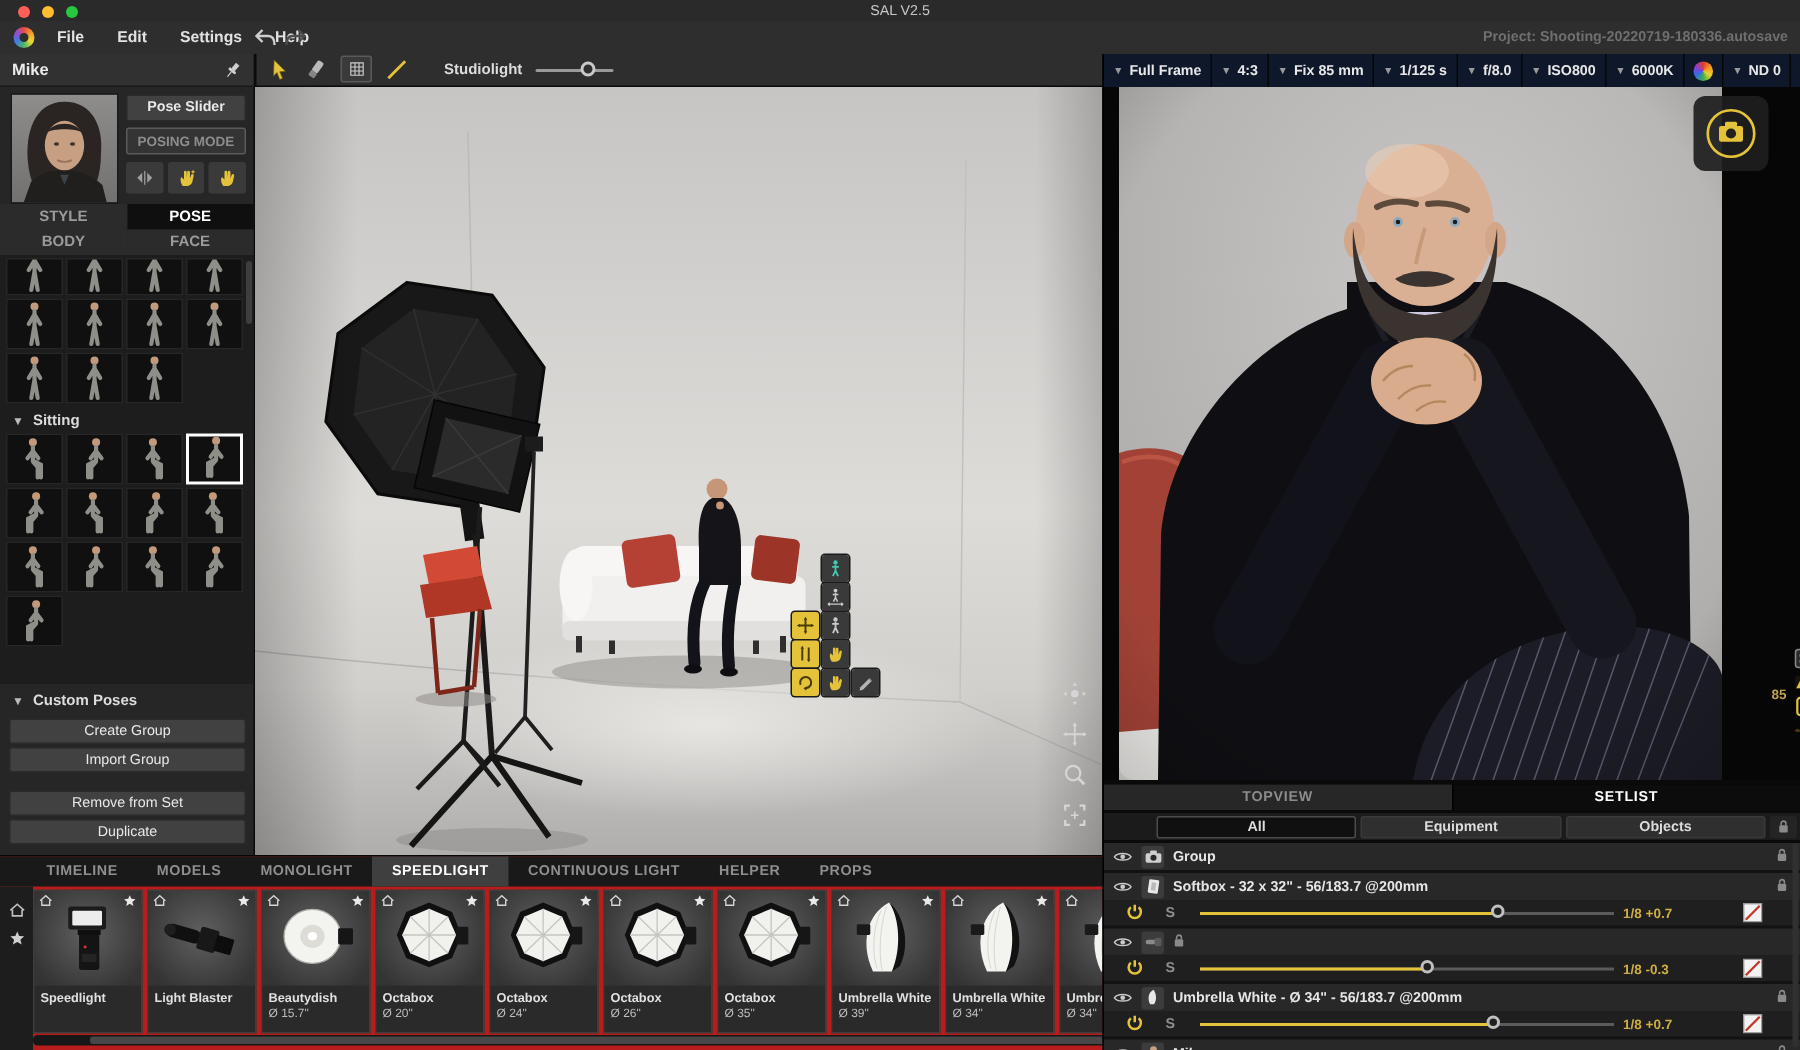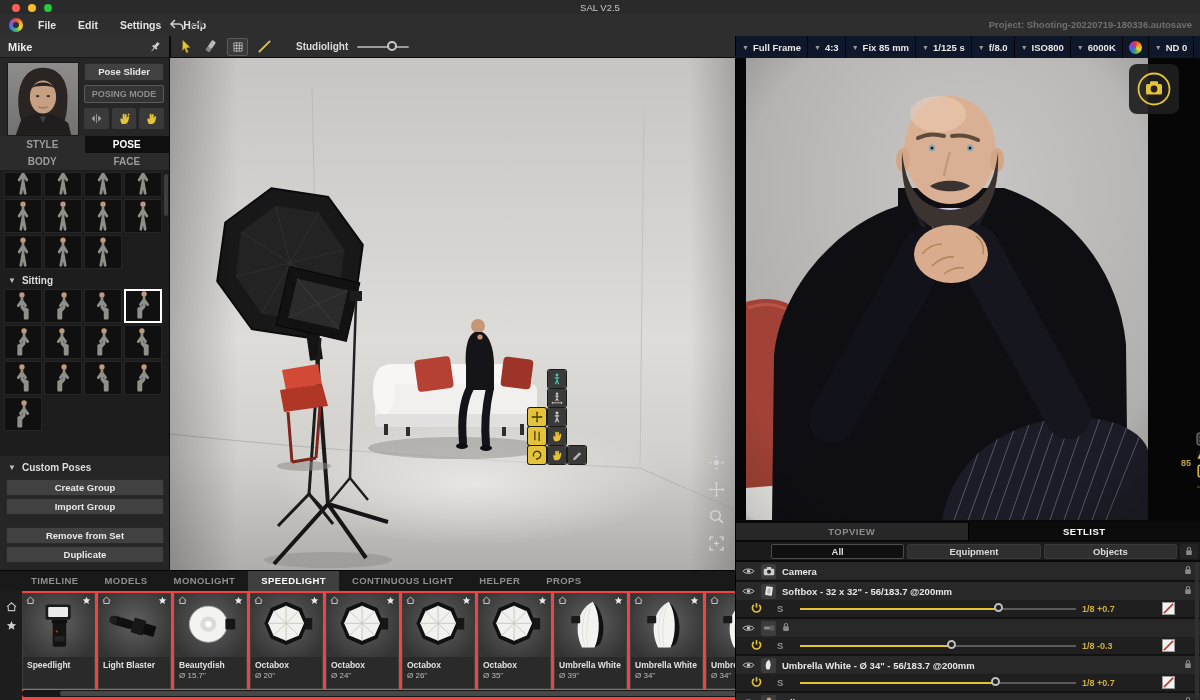--- a/index.html
+++ b/index.html
@@ -41,42 +41,42 @@
 .lp-tab.active{background:#0f0f0f;color:#fff}
 .pose-area{position:absolute;left:0;top:134px;width:100%;height:286px;background:#1d1d1d;overflow:hidden;padding-top:2px}
 .pose-row{display:flex;gap:2px;padding:0 4px;margin-bottom:2px}
 .pose-cell{width:38px;height:34px;background:#101010;border:1px solid #262626;display:flex;align-items:flex-end;justify-content:center;overflow:hidden}
 .pose-cell svg{width:22px;height:32px;flex:0 0 auto}
 .pose-cell.sel{border:2px solid #fff}
 .pose-row.cut .pose-cell{height:25px}
 .sec-h{display:flex;align-items:center;gap:6px;padding-left:8px;font-size:10px;font-weight:bold;color:#dcdcdc;height:18px}
 .sec-h .caret{font-size:8px;color:#bbb}
 .custom-h{position:absolute;left:0;top:422px;width:100%}
-.lp-btn{position:absolute;left:6px;width:158px;height:17px;background:#414141;border:1px solid #2a2a2a;border-radius:2px;font-size:9.5px;font-weight:bold;color:#e8e8e8;text-align:center;line-height:15px}
+.lp-btn{position:absolute;left:6px;width:158px;height:17px;background:#414141;border:1px solid #2a2a2a;border-radius:2px;font-size:9.5px;font-weight:normal;color:#e8e8e8;text-align:center;line-height:15px}
 .lp-scroll{position:absolute;right:1px;top:138px;width:4px;height:42px;background:#3e3e3e;border-radius:2px}
 
 
 .vp-toolbar{position:absolute;left:170px;top:36px;width:565px;height:22px;background:#2e2e2e;border-left:1px solid #0a0a0a;border-bottom:1px solid #0a0a0a;display:flex;align-items:center;padding-left:8px;gap:9px}
 .vpt-icon{width:15px;height:15px}
 .vpt-box{width:21px;height:18px;background:#3a3a3a;border:1px solid #5a5a5a;border-radius:2px;display:flex;align-items:center;justify-content:center}
 .vpt-box svg{width:12px;height:12px}
 .sl-label{font-size:10px;color:#dcdcdc;font-weight:bold;margin-left:6px}
 .sl-track{position:relative;width:52px;height:2px;background:#9a9a9a;border-radius:1px}
 .sl-knob{position:absolute;top:-5px;left:calc(66% - 5px);width:10px;height:10px;border:2px solid #c9c9c9;border-radius:50%;background:#2e2e2e}
 
 
 .viewport{position:absolute;left:170px;top:58px;width:565px;height:512px;overflow:hidden}
 .gizmo-btn{position:absolute;width:18px;height:18px;border-radius:2px;background:rgba(44,44,44,.92);box-shadow:0 0 0 1px #1b1b1b;display:flex;align-items:center;justify-content:center}
 .gizmo-btn.yellow{background:#e4c23a}
 .gizmo-btn svg{width:12px;height:12px}
 .vp-nav{position:absolute;left:538px;top:396px;display:flex;flex-direction:column;gap:10px}
 .vp-nav svg{width:17px;height:17px}
 
 
-.bottom-panel{position:absolute;left:0;top:570px;width:875px;height:130px;background:#ef4444;border-top:1px solid #060606}
+.bottom-panel{position:absolute;left:0;top:570px;width:875px;height:130px;background:#b91c1c;border-top:1px solid #060606}
 .bp-tabs{position:absolute;left:0;top:0;width:100%;height:20px;background:#191919;display:flex;align-items:center;padding-left:18px}
 .bp-tab{font-size:9.5px;font-weight:bold;color:#8f8f8f;letter-spacing:.4px;padding:0 13px;line-height:20px;white-space:nowrap}
 .bp-tab.active{background:#3f3f3f;color:#fff}
 .bp-chev{position:absolute;right:11px;top:4px;width:12px;height:12px}
 .bp-side{position:absolute;left:0;top:20px;width:22px;bottom:0;background:#1d1d1d;display:flex;flex-direction:column;align-items:center;padding-top:10px;gap:8px}
 .bp-side svg{width:11px;height:11px}
 .cards{position:absolute;left:22px;top:22px;width:713px;height:96px;display:flex;gap:3px;overflow:hidden}
 .card{position:relative;width:73px;flex:0 0 73px;background:#2e2e2e;border:1px solid #3e3e3e}
 .card-img{position:relative;width:100%;height:63px;background:radial-gradient(circle at 50% 45%,#606060,#343434 85%);display:flex;align-items:center;justify-content:center}
 .card-img>svg{width:60px;height:54px}
@@ -1007,21 +1007,21 @@
                 <circle cx="7" cy="4.5" r="1.7" fill="#c9c9c9"></circle>
               </svg>
             </span>
             <span class="row-thumb">
               <svg viewBox="0 0 16 13">
                 <rect x="1" y="3.5" width="14" height="8.5" rx="1.5" fill="#cfcfcf"></rect>
                 <circle cx="8" cy="7.6" r="2.7" fill="#2a2a2a"></circle>
                 <rect x="5" y="1.2" width="6" height="3" rx="1" fill="#cfcfcf"></rect>
               </svg>
             </span>
-            <span class="row-text">Camera</span>
+            <span class="row-text">Group</span>
             <span class="row-lock">
               <svg viewBox="0 0 10 12">
                 <rect x="1.5" y="5" width="7" height="6" rx="1" fill="#8a8a8a"></rect>
                 <path d="M3,5 V3.5 a2,2 0 0 1 4,0 V5" fill="none" stroke="#8a8a8a" stroke-width="1.3"></path>
               </svg>
             </span>
           </div>
         </div>
         <div class="sl-block">
           <div class="row-label">

